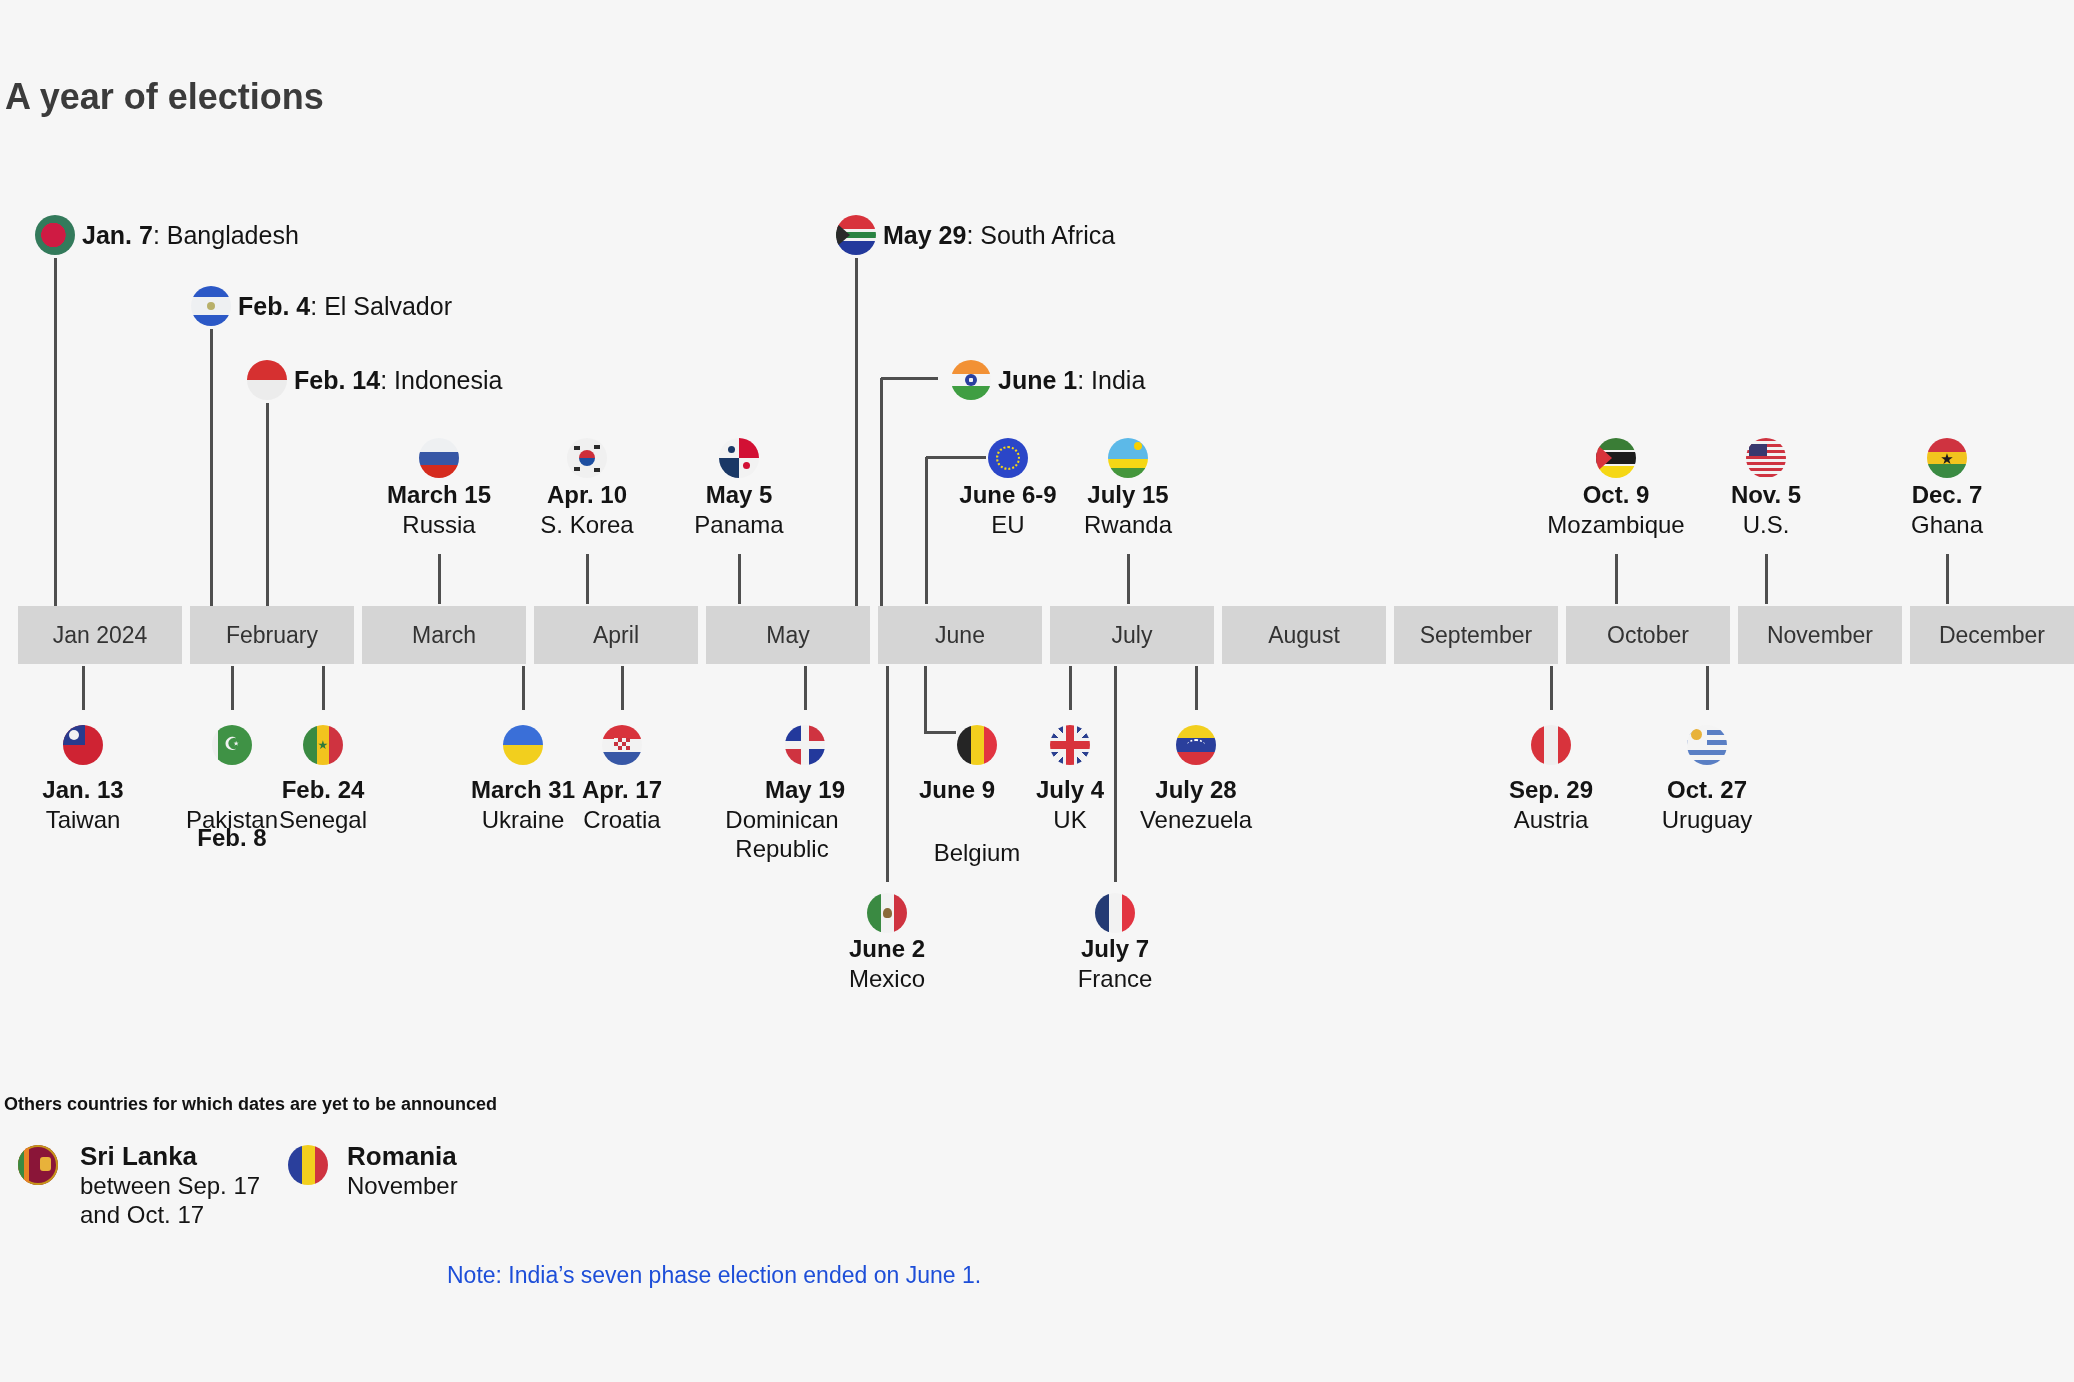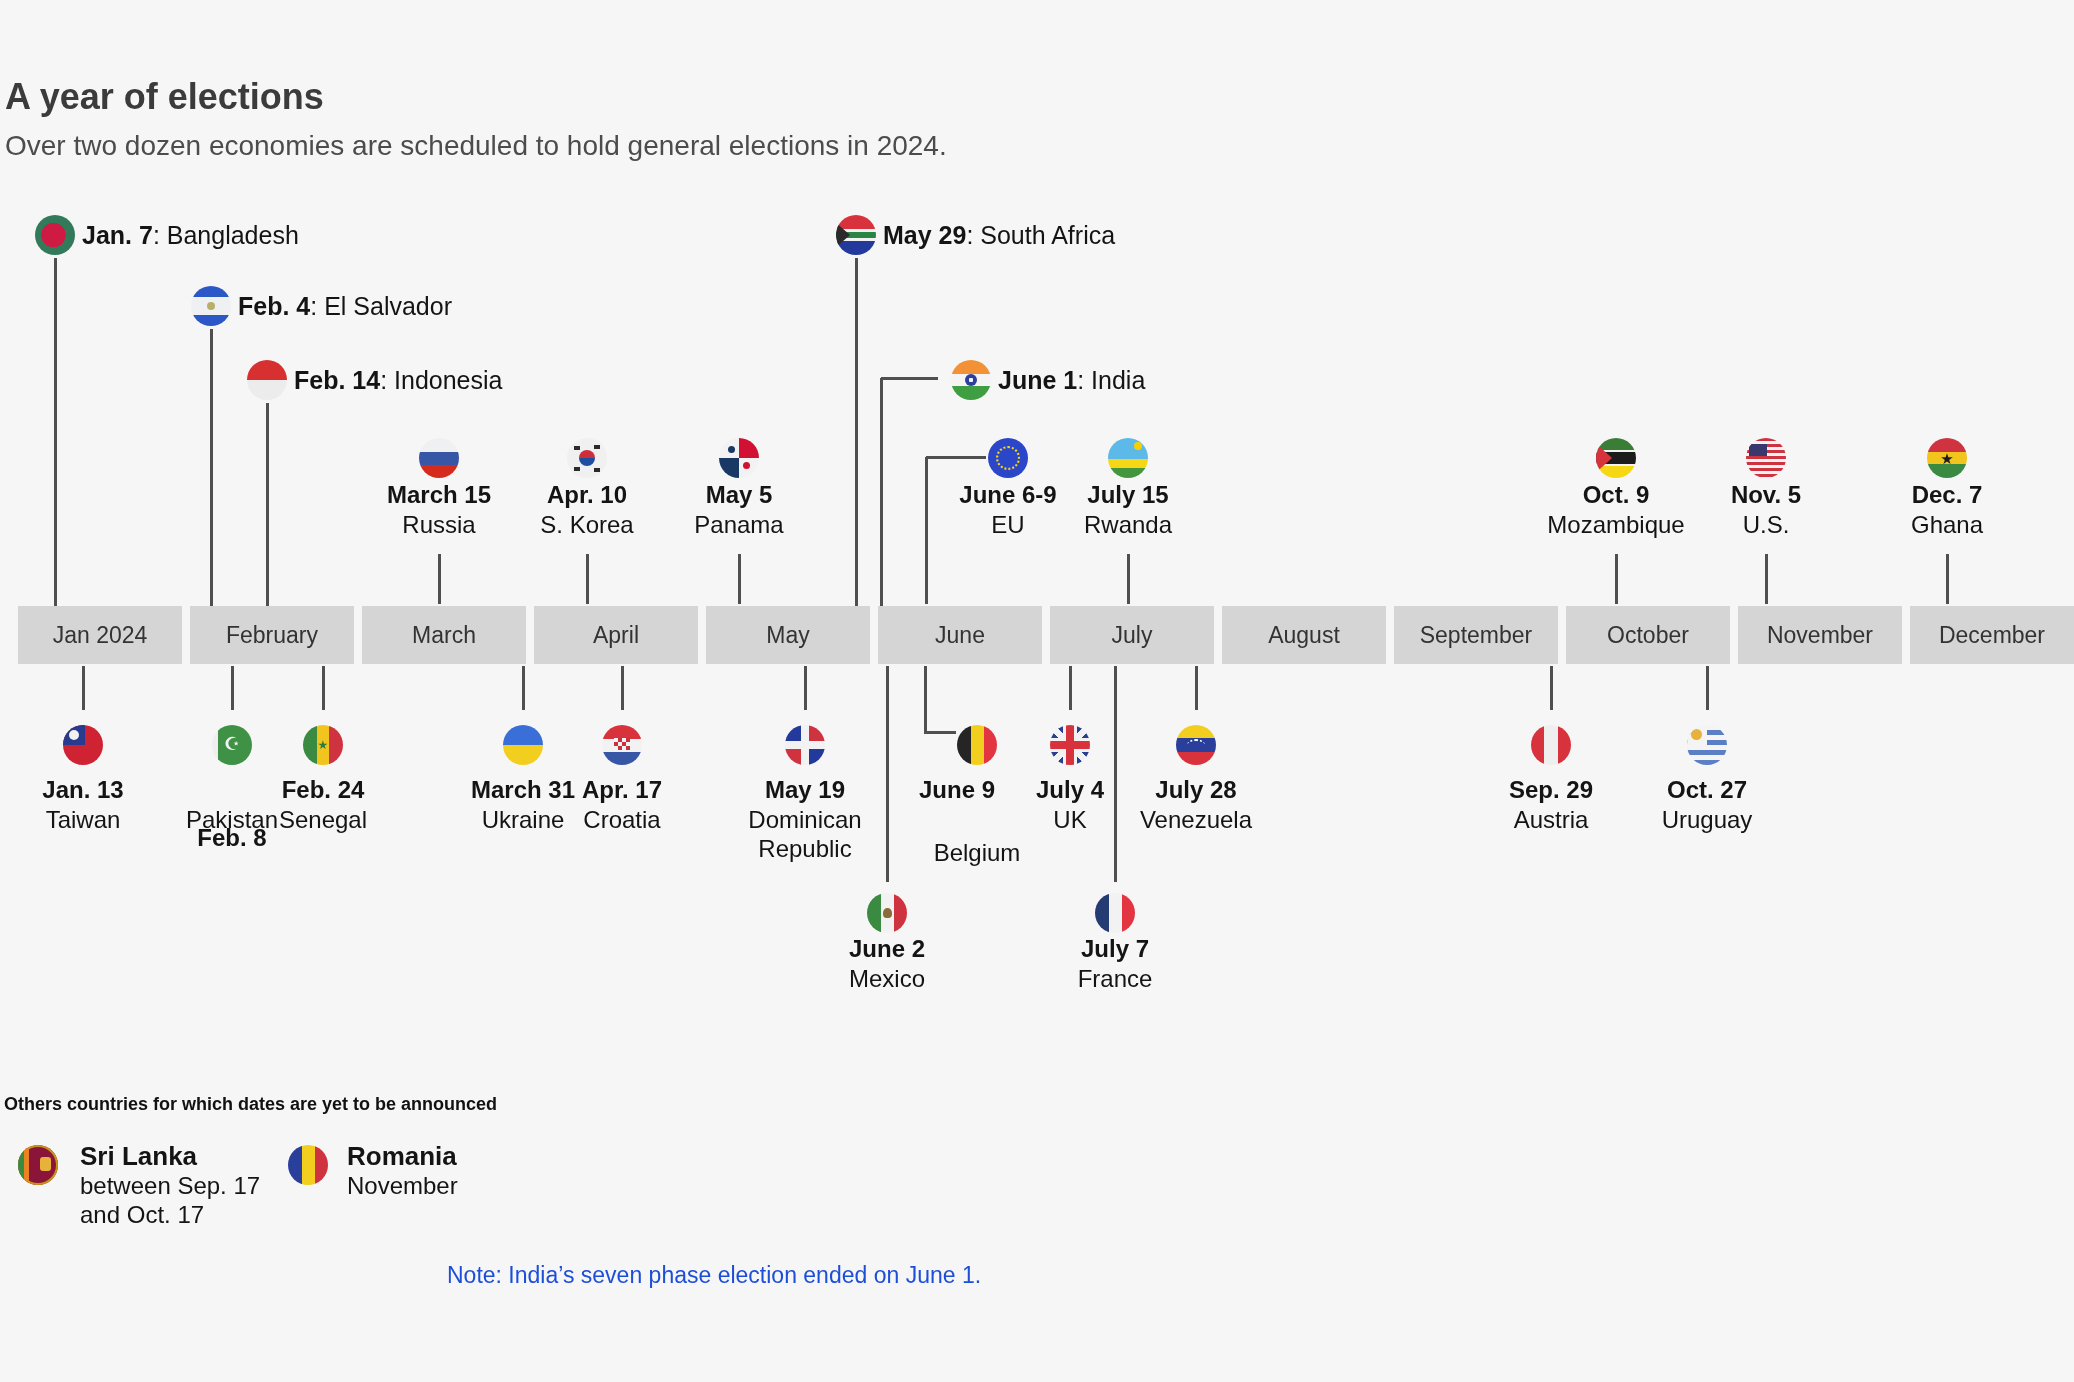--- a/index.html
+++ b/index.html
@@ -93,21 +93,20 @@
   .f-sri-lanka::before{left:0;top:0;width:11px;height:40px;
       background:linear-gradient(to right,#3a8a42 0 50%,#e88424 50%);}
   .f-sri-lanka::after{left:22px;top:12px;width:11px;height:14px;border-radius:3px;background:#e8b23a;}
   .f-romania{background:linear-gradient(to right,#2a3f9c 0 34%,#f2cf1e 34% 67%,#cf3340 67%);}
 </style>
 </head>
 <body>
 
 <div class="canvas">
   <div class="title">A year of elections</div>
-  <div class="subtitle">Over two dozen economies are scheduled to hold general elections in 2024.</div>
   <div id="months">
       <div class="month" style="left: 18px; top: 606px; width: 164px; height: 58px;">Jan 2024</div>
       <div class="month" style="left: 190px; top: 606px; width: 164px; height: 58px;">February</div>
       <div class="month" style="left: 362px; top: 606px; width: 164px; height: 58px;">March</div>
       <div class="month" style="left: 534px; top: 606px; width: 164px; height: 58px;">April</div>
       <div class="month" style="left: 706px; top: 606px; width: 164px; height: 58px;">May</div>
       <div class="month" style="left: 878px; top: 606px; width: 164px; height: 58px;">June</div>
       <div class="month" style="left: 1050px; top: 606px; width: 164px; height: 58px;">July</div>
       <div class="month" style="left: 1222px; top: 606px; width: 164px; height: 58px;">August</div>
       <div class="month" style="left: 1394px; top: 606px; width: 164px; height: 58px;">September</div>
@@ -218,21 +217,21 @@
       <div>
         <div class="line" style="left: 620.5px; top: 666px; width: 3px; height: 44px;"></div>
         <div class="flag f-croatia" style="left: 602px; top: 725px;"></div>
         <div class="stack-date" style="left: 527px; top: 775px;">Apr. 17</div>
         <div class="stack-country" style="left: 527px; top: 805px;">Croatia</div>
       </div>
       <div>
         <div class="line" style="left: 803.5px; top: 666px; width: 3px; height: 44px;"></div>
         <div class="flag f-dominican-republic" style="left: 785px; top: 725px;"></div>
         <div class="stack-date" style="left: 710px; top: 775px;">May 19</div>
-        <div class="stack-country" style="left: 710px; top: 805px;">Dominican Republic</div>
+        <div class="stack-country" style="left: 687px; top: 805px;">Dominican Republic</div>
       </div>
       <div>
         <div class="line" style="left: 923.5px; top: 666px; width: 3px; height: 68px;"></div>
         <div class="line" style="left: 925px; top: 730.5px; width: 31px; height: 3px;"></div>
         <div class="flag f-belgium" style="left: 957px; top: 725px;"></div>
         <div class="stack-date" style="left: 862px; top: 775px;">June 9</div>
         <div class="stack-country" style="left: 882px; top: 838px;">Belgium</div>
       </div>
       <div>
         <div class="line" style="left: 1068.5px; top: 666px; width: 3px; height: 44px;"></div>

